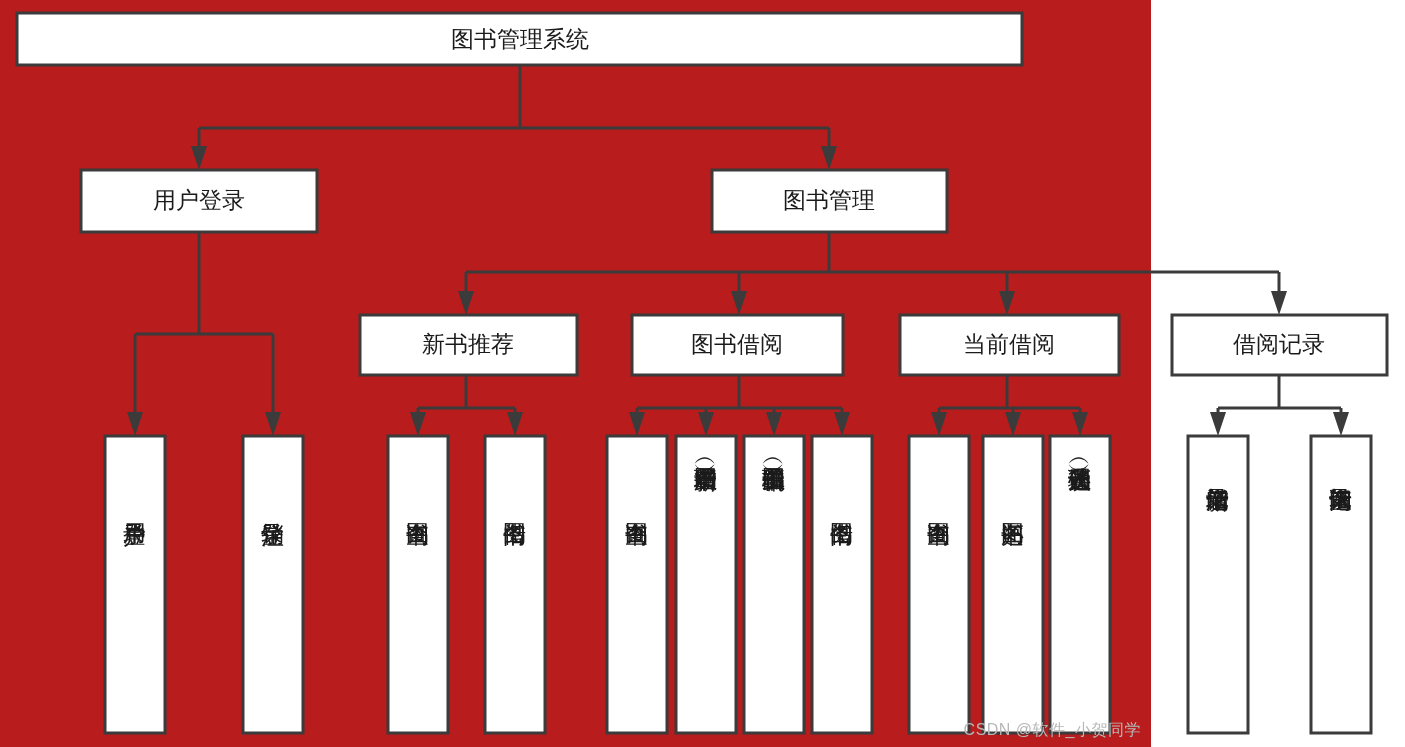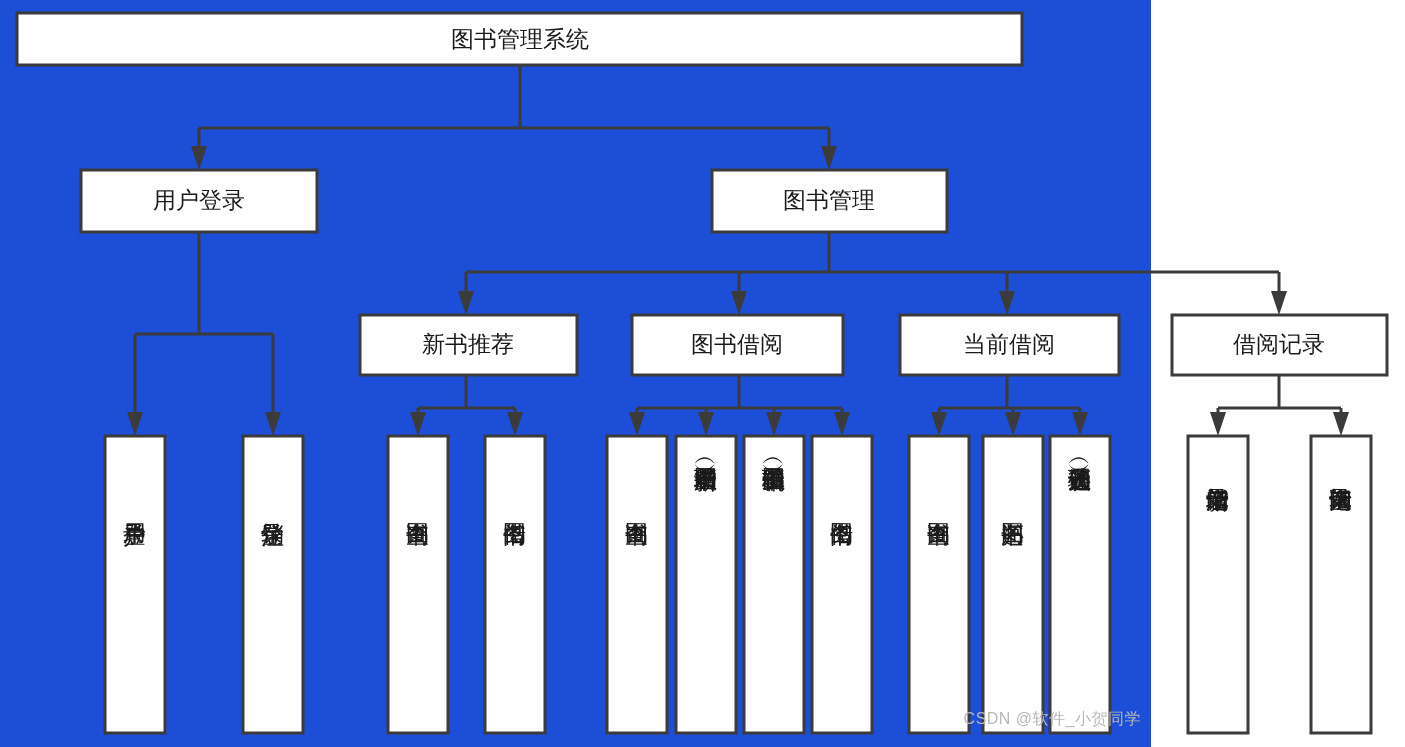--- a/index.html
+++ b/index.html
@@ -1,20 +1,20 @@
 <!DOCTYPE html>
 <html><head>
 <meta charset="utf-8">
 <style>
   html,body{margin:0;padding:0;background:#ffffff;}
   body{
     font-family:"Liberation Sans","DejaVu Sans",sans-serif;
     width:1405px;height:747px;overflow:hidden;
   }
-  #diagram-root{position:relative;width:1151px;height:747px;background:#1d4ed8;}
+  #diagram-root{position:relative;width:1151px;height:747px;background:#b91c1c;}
   svg#flowchart{position:absolute;left:0;top:0;width:1405px;height:747px;}
   .node-box{fill:#ffffff;stroke:#3b3b3b;stroke-width:3;}
   .connector{stroke:#3b3b3b;stroke-width:3;fill:none;}
   .arrow-head{fill:#3b3b3b;stroke:none;}
   .node-label{
     font-family:"Liberation Sans","DejaVu Sans",sans-serif;
     fill:#1b1b1b;
     font-size:23px;
     text-anchor:middle;
     dominant-baseline:middle;
@@ -22,21 +22,21 @@
   .node-label-vertical{
     font-family:"Liberation Sans","DejaVu Sans",sans-serif;
     fill:#1b1b1b;
     font-size:23px;
     text-anchor:middle;
     writing-mode:vertical-rl;
     glyph-orientation-vertical:0;
   }
   .watermark{
     position:absolute;
-    right:10px;bottom:17px;
+    right:10px;bottom:6px;
     font-size:16px;
     color:#b8b8b8;
     letter-spacing:0.5px;
     font-family:"Liberation Sans","DejaVu Sans",sans-serif;
     white-space:nowrap;
     pointer-events:none;
   }
 </style>
 </head>
 <body>

